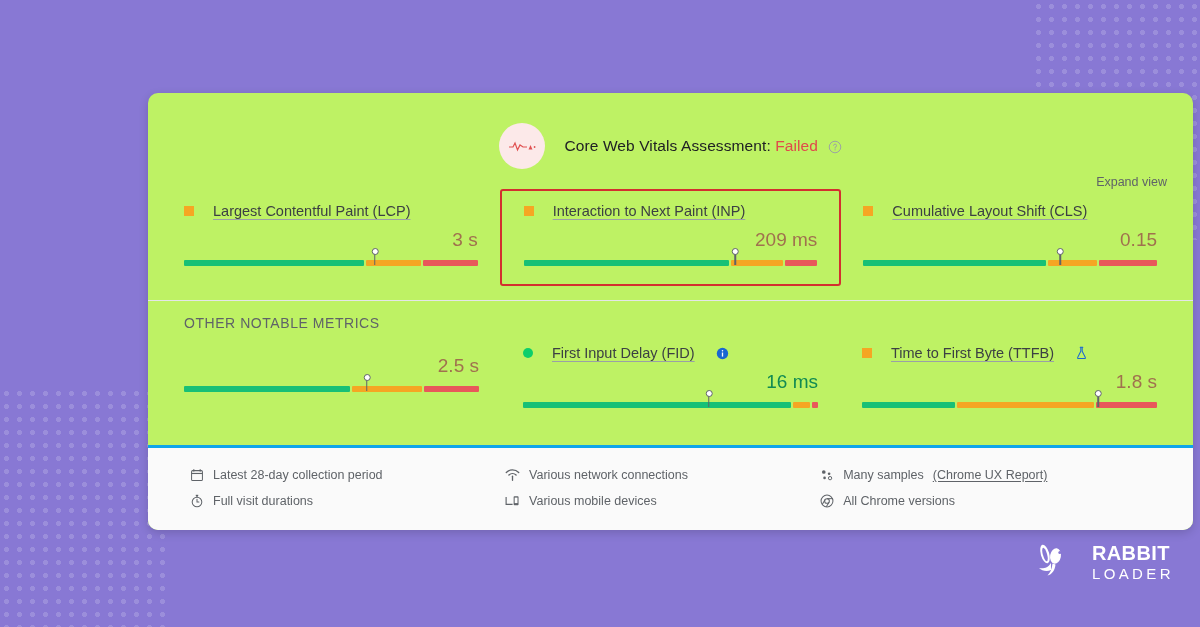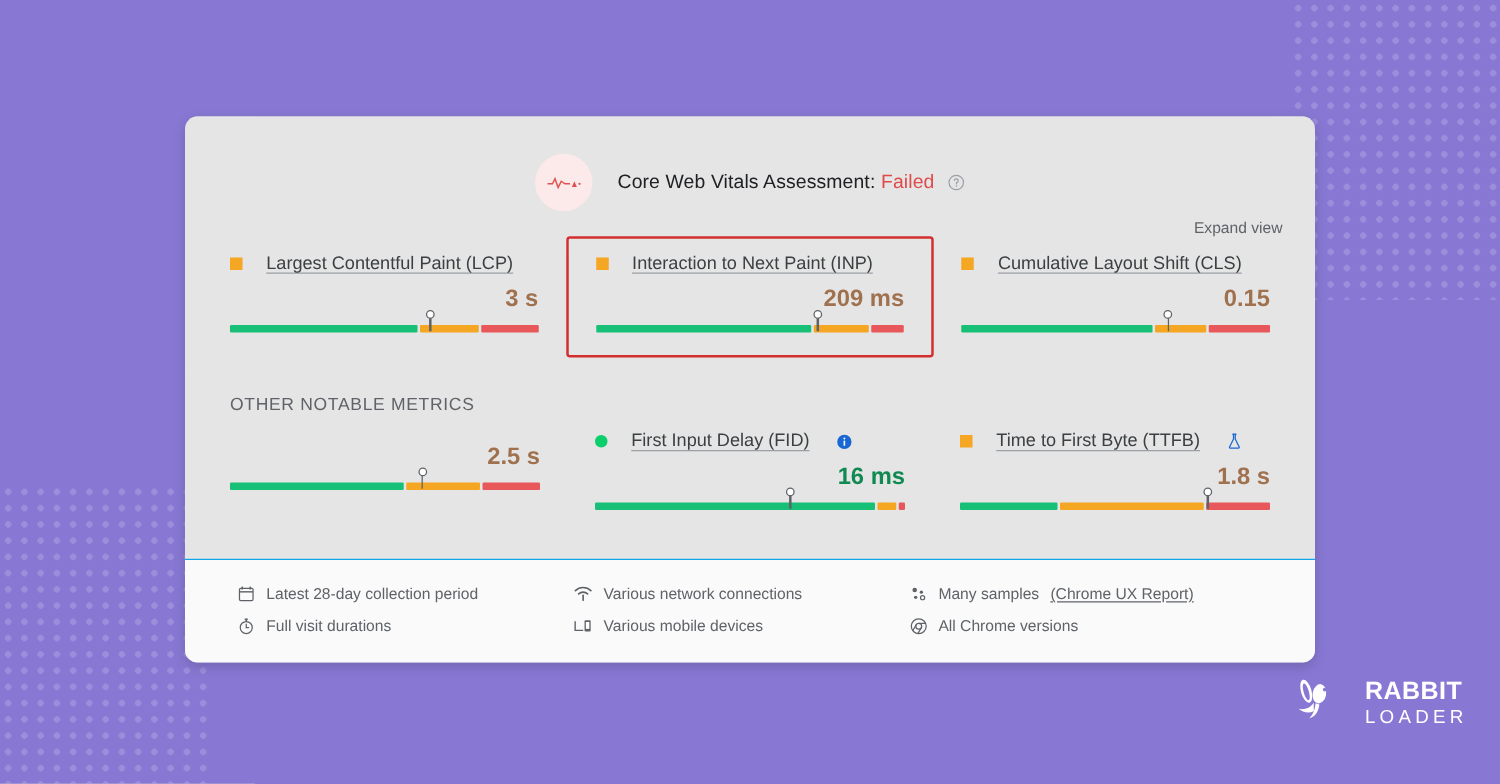--- a/index.html
+++ b/index.html
@@ -20,22 +20,22 @@
     background-size: 13px 13px;
     pointer-events: none;
   }
   .dots-tr { top: 0; right: 0; width: 168px; height: 240px; }
   .dots-bl { bottom: 0; left: 0; width: 168px; height: 240px; }
 
   
   .card {
     position: absolute;
     left: 148px; top: 93px;
-    width: 904px; height: 437px;
-    background: #e5e5e5;
+    width: 1045px; height: 437px;
+    background: #bef264;
     border-radius: 10px;
     box-shadow: 0 3px 10px rgba(0,0,0,0.16);
     overflow: hidden;
   }
 
   .cwv-header {
     display: flex;
     align-items: center;
     justify-content: center;
     gap: 20px;
@@ -111,21 +111,20 @@
     cursor: pointer;
   }
   .badge-ico { display: inline-flex; margin-left: 2px; flex: none; }
 
   .metric-value {
     text-align: right;
     font-size: 19px;
     margin-top: 10px;
     height: 24px;
     color: #a0714e;
-    font-weight: bold;
   }
   .metric-value.good { color: #118a52; }
 
   
   .bar-wrap {
     position: relative;
     margin-top: 7px;
     height: 6px;
   }
   .bar {
@@ -167,21 +166,21 @@
     font-size: 14px;
     letter-spacing: 0.55px;
     color: #5f6368;
     padding: 14px 36px 2px 36px;
   }
 
   
   .footer {
     position: absolute;
     left: 0; right: 0; bottom: 0;
-    border-top: 1px solid #0ea5e9;
+    border-top: 3px solid #0ea5e9;
     background: #fafafa;
     padding: 14px 42px 16px 42px;
     display: flex;
   }
   .footer-col { flex: 1 1 0; }
   .footer-col:nth-child(3) { flex: 1.05 1 0; }
   .footer-item {
     display: flex;
     align-items: center;
     gap: 9px;

